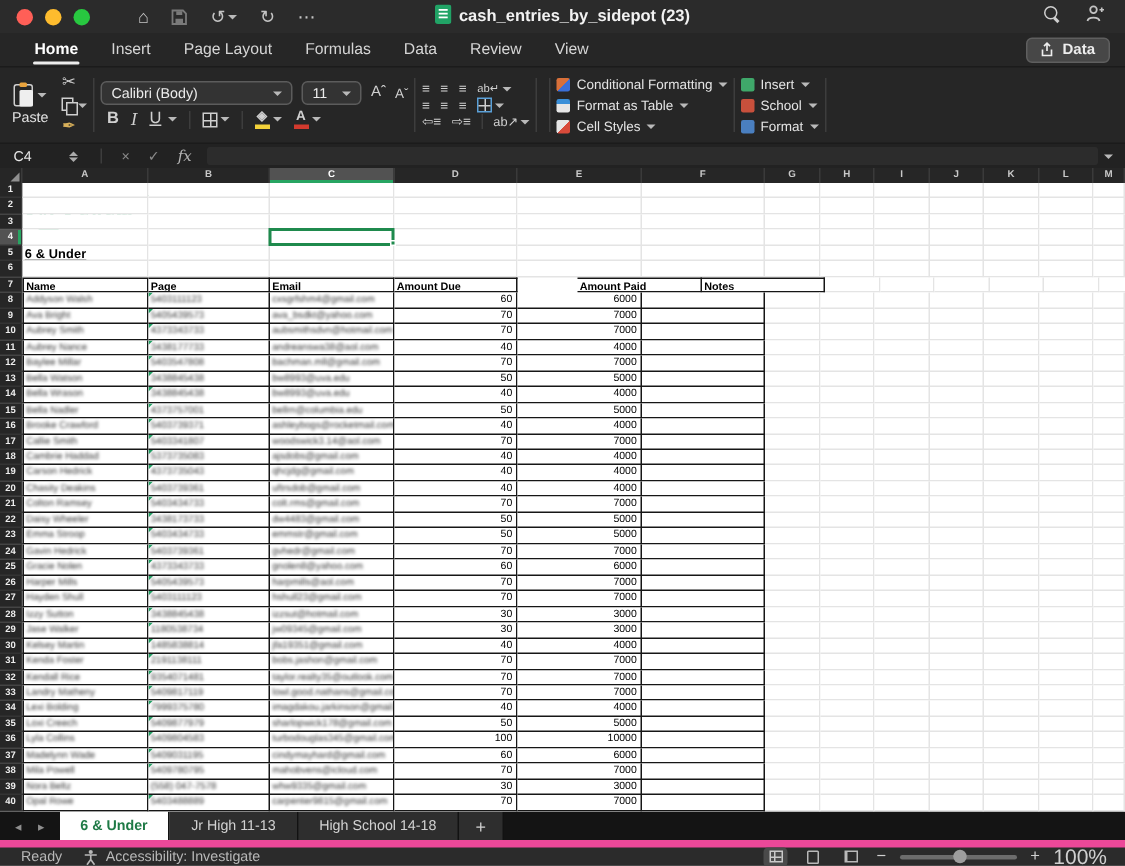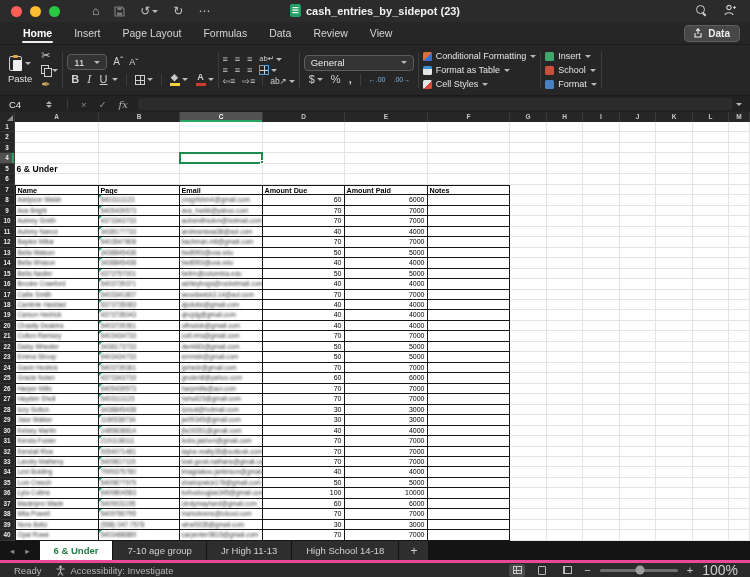--- a/index.html
+++ b/index.html
@@ -97,21 +97,21 @@
 
   
   .sheettabs { height:19px; background:#141414; display:flex; align-items:stretch; }
   .tab-arrows { display:flex; align-items:center; gap:11px; padding:0 10px; color:#8f8f8f; font-size:8.5px; }
   .stab { display:flex; align-items:center; padding:0 14px; font-size:9.5px; color:#d2d2d2; background:#2e2e2e;
           border-right:1px solid #121212; cursor:default; white-space:nowrap; }
   .stab.active { background:#fff; color:#1f7a46; font-weight:bold; }
   .stab.plus { font-size:12px; color:#cfcfcf; padding:0 11px; }
 
   
-  .statusbar { height:17px; background:#2b2b2b; border-top:3px solid #ec4899; display:flex; align-items:center;
+  .statusbar { height:17px; background:#2b2b2b; border-top:5px solid #ec4899; display:flex; align-items:center;
                font-size:9.5px; color:#b8b8b8; }
   .sb-left { display:flex; align-items:center; gap:14px; padding-left:14px; }
   .sb-acc { display:flex; align-items:center; gap:4px; }
   .sb-right { margin-left:auto; display:flex; align-items:center; gap:9px; padding-right:12px; }
   .viewic { width:16px; height:13px; display:flex; align-items:center; justify-content:center; border-radius:3px; }
   .viewic.active { background:#4a4a4a; }
   .vgrid { width:9px; height:8px; border:1px solid #c9c9c9; position:relative; }
   .vgrid::before { content:""; position:absolute; left:33%; top:0; bottom:0; width:1px; background:#c9c9c9; }
   .vgrid::after { content:""; position:absolute; top:50%; left:0; right:0; height:1px; background:#c9c9c9; }
   .vpage { width:8px; height:9px; border:1px solid #b9b9b9; border-radius:1px; }
@@ -199,20 +199,24 @@
           <span class="copyic"></span>
           <span class="chv"></span>
         </span>
       <span class="icbtn" style="color:#d8b05a">✒</span>
     </div>
   </div>
   <div class="rsep"></div>
 
   <div class="rgroup">
     <div class="rrow">
+      <div class="selbox" style="width:128px">
+        <span>Calibri (Body)</span>
+          <span class="chv"></span>
+      </div>
       <div class="selbox" style="width:40px">
         <span>11</span>
           <span class="chv"></span>
       </div>
       <span class="icbtn" style="font-size:10px">Aˆ</span>
       <span class="icbtn" style="font-size:9px">Aˇ</span>
     </div>
     <div class="rrow" style="gap:8px; padding-left:4px;">
       <span class="icbtn" style="font-weight:bold">B</span>
       <span class="icbtn" style="font-style:italic; font-family:'DejaVu Serif',serif">I</span>
@@ -262,37 +266,20 @@
     </div>
     <div class="rrow" style="gap:7px">
       <span class="alico">⇦≡</span>
       <span class="alico">⇨≡</span>
       <span style="width:1px;height:10px;background:#3d3d3d"></span>
       <span class="icbtn" style="font-size:8.5px">ab↗<span class="chv"></span></span>
     </div>
   </div>
   <div class="rsep"></div>
 
-  <div class="rgroup">
-    <div class="selbox" style="width:110px">
-      <span>General</span>
-        <span class="chv"></span>
-    </div>
-    <div class="rrow" style="gap:8px; padding-left:5px;">
-      <span class="icbtn">
-          <span>$</span>
-          <span class="chv"></span>
-        </span>
-      <span class="icbtn">%</span>
-      <span class="icbtn" style="font-weight:bold">,</span>
-      <span style="width:1px;height:12px;background:#3d3d3d"></span>
-      <span class="icbtn" style="font-size:7px;color:#7db1dd">←.00</span>
-      <span class="icbtn" style="font-size:7px;color:#7db1dd">.00→</span>
-    </div>
-  </div>
   <div class="rsep"></div>
 
   <div class="rgroup" style="gap:4px">
     <div class="stylerow">
       <span class="sqic" style="background:linear-gradient(135deg,#d8703a 50%,#3a6fd8 50%)"></span>
       <span>Conditional Formatting</span>
         <span class="chv"></span>
     </div>
     <div class="stylerow">
       <span class="sqic" style="background:linear-gradient(180deg,#3a8fd8 35%,#e6e6e6 35%)"></span>
@@ -466,21 +453,21 @@
         <div class="gcell" style="width: 37px;"></div>
         <div class="gcell" style="width: 36px;"></div>
         <div class="gcell" style="width: 21px;"></div>
       </div>
       <div class="grow">
         <div class="rownum">7</div>
         <div class="gcell tbl tbl-top tbl-left hdr" style="width: 84px;">Name</div>
         <div class="gcell tbl tbl-top hdr" style="width: 81px;">Page</div>
         <div class="gcell tbl tbl-top hdr" style="width: 83px;">Email</div>
         <div class="gcell tbl tbl-top hdr" style="width: 82px;">Amount Due</div>
-        <div class="gcell tbl tbl-top hdr" style="width: 83px;">Amount Paid</div>
+        <div class="gcell tbl tbl-top hdr" style="width: 83px; margin-left: 40px;">Amount Paid</div>
         <div class="gcell tbl tbl-top hdr" style="width: 82px;">Notes</div>
         <div class="gcell" style="width: 37px;"></div>
         <div class="gcell" style="width: 36px;"></div>
         <div class="gcell" style="width: 37px;"></div>
         <div class="gcell" style="width: 36px;"></div>
         <div class="gcell" style="width: 37px;"></div>
         <div class="gcell" style="width: 36px;"></div>
         <div class="gcell" style="width: 21px;"></div>
       </div>
       <div class="grow">
@@ -1016,21 +1003,20 @@
       </div>
     </div>
 </div>
 
 <div class="sheettabs">
   <div class="tab-arrows">
     <span>◂</span>
     <span>▸</span>
   </div>
   <div class="stab active">6 &amp; Under</div>
-  <div class="stab">7-10 age group</div>
   <div class="stab">Jr High 11-13</div>
   <div class="stab">High School 14-18</div>
   <div class="stab plus">+</div>
 </div>
 
 <div class="statusbar">
   <div class="sb-left">
     <span>Ready</span>
     <span class="sb-acc">
       <svg width="11" height="11" viewBox="0 0 11 11">

